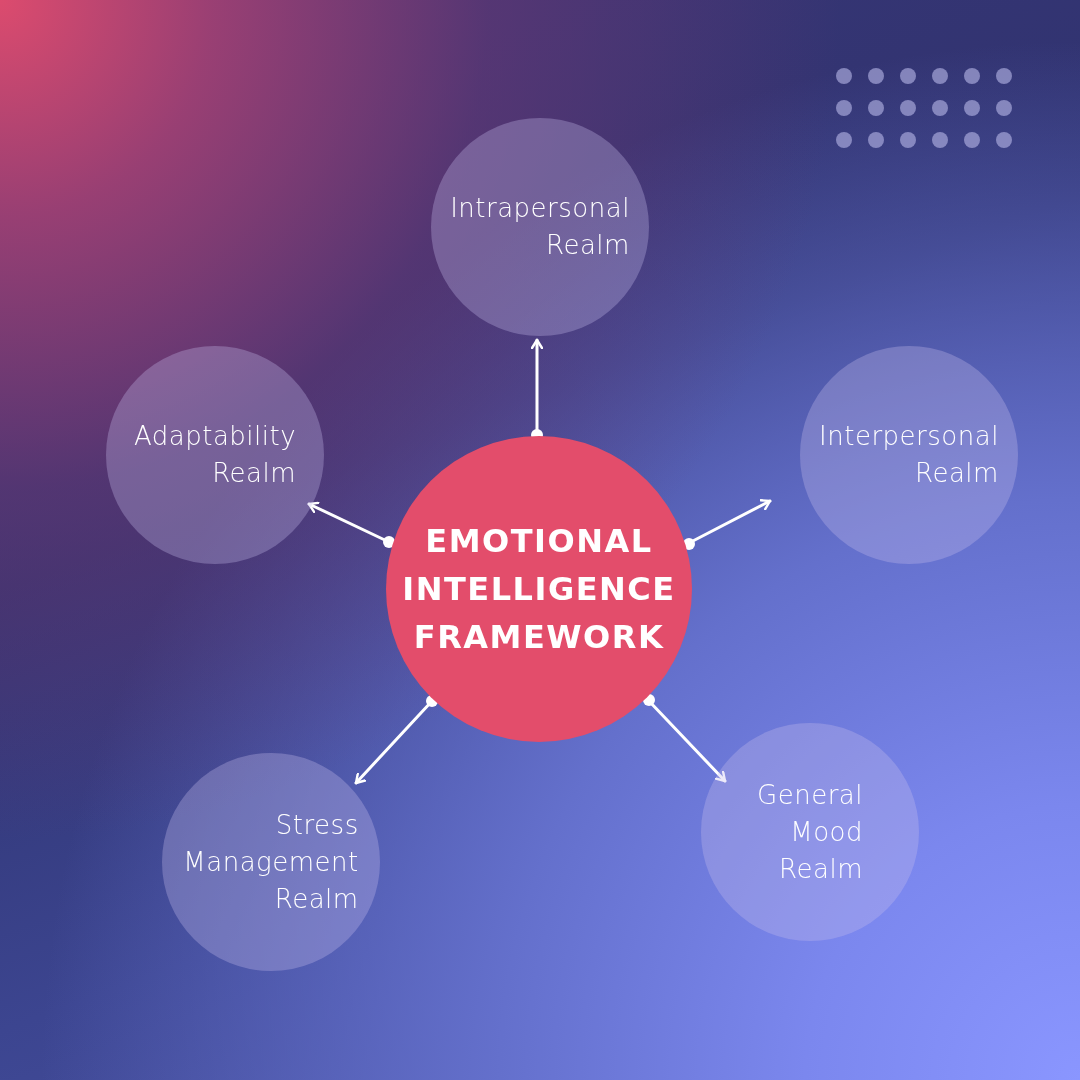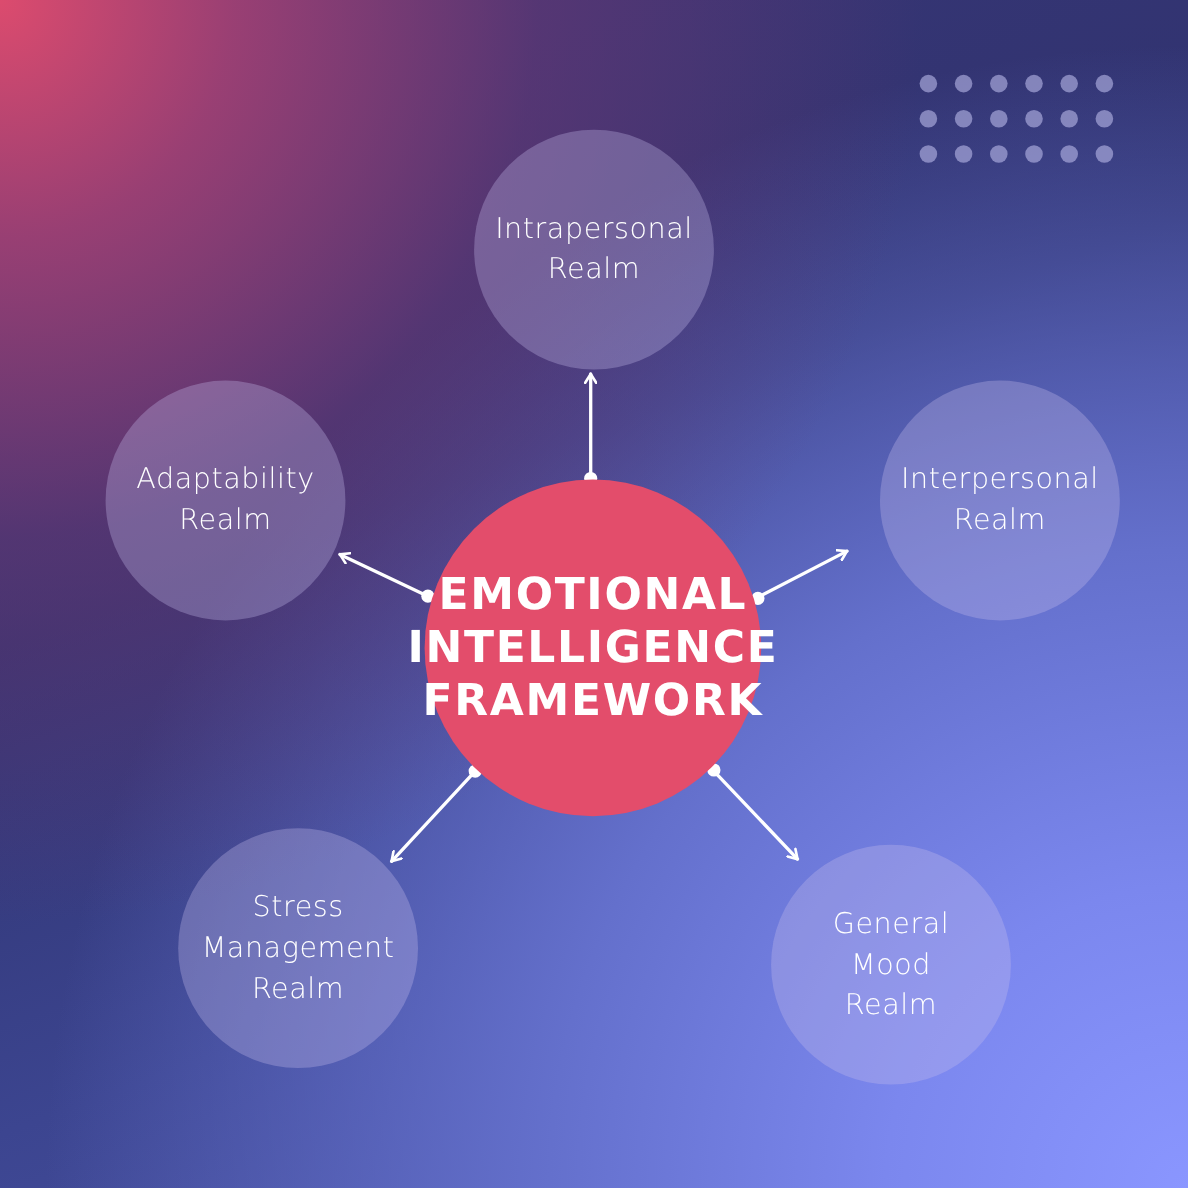--- a/index.html
+++ b/index.html
@@ -13,25 +13,25 @@
   }
   .dots { position:absolute; left:836px; top:68px; width:180px; height:82px; }
   .dot { position:absolute; width:16px; height:16px; border-radius:50%; background:rgba(175,175,225,0.65); }
   .node {
     position:absolute; width:218px; height:218px; border-radius:50%;
     background:rgba(200,190,235,0.32);
     display:flex; align-items:center; justify-content:center; text-align:center;
     color:#ffffff; font-family:"DejaVu Sans", sans-serif; font-weight:300;
     font-size:26px; line-height:37px; letter-spacing:0.5px;
   }
-  .node .lbl { white-space:pre-line; }
+  .node .lbl { white-space:pre-line;text-align:right; }
   .center {
     position:absolute; left:386px; top:436px; width:306px; height:306px; border-radius:50%;
     background:#e34d6b; display:flex; align-items:center; justify-content:center; text-align:center;
-    color:#ffffff; font-family:"DejaVu Sans", sans-serif; font-weight:bold; font-size:40px; line-height:48px; letter-spacing:1.5px;
+    color:#ffffff; font-family:"DejaVu Sans", sans-serif; font-weight:bold; font-size:32px; line-height:48px; letter-spacing:1.5px;
   }
   .center .lbl { white-space:pre-line; }
   svg.conn { position:absolute; left:0; top:0; width:1080px; height:1080px; pointer-events:none; }
 </style>
 </head>
 <body>
 
 <div class="bg"></div>
 
 <div class="dots">
@@ -78,31 +78,31 @@
 </svg>
 
 <div class="node" style="left:431px;top:118px;">
   <span class="lbl">Intrapersonal
 Realm</span>
 </div>
 <div class="node" style="left:800px;top:346px;">
   <span class="lbl">Interpersonal
 Realm</span>
 </div>
-<div class="node" style="left:701px;top:768px;">
+<div class="node" style="left:701px;top:723px;">
   <span class="lbl">General
 Mood
 Realm</span>
 </div>
 <div class="node" style="left:162px;top:753px;">
   <span class="lbl">Stress
 Management
 Realm</span>
 </div>
-<div class="node" style="left:96px;top:346px;">
+<div class="node" style="left:106px;top:346px;">
   <span class="lbl">Adaptability
 Realm</span>
 </div>
 
 <div class="center">
   <span class="lbl">EMOTIONAL
 INTELLIGENCE
 FRAMEWORK</span>
 </div>
 

